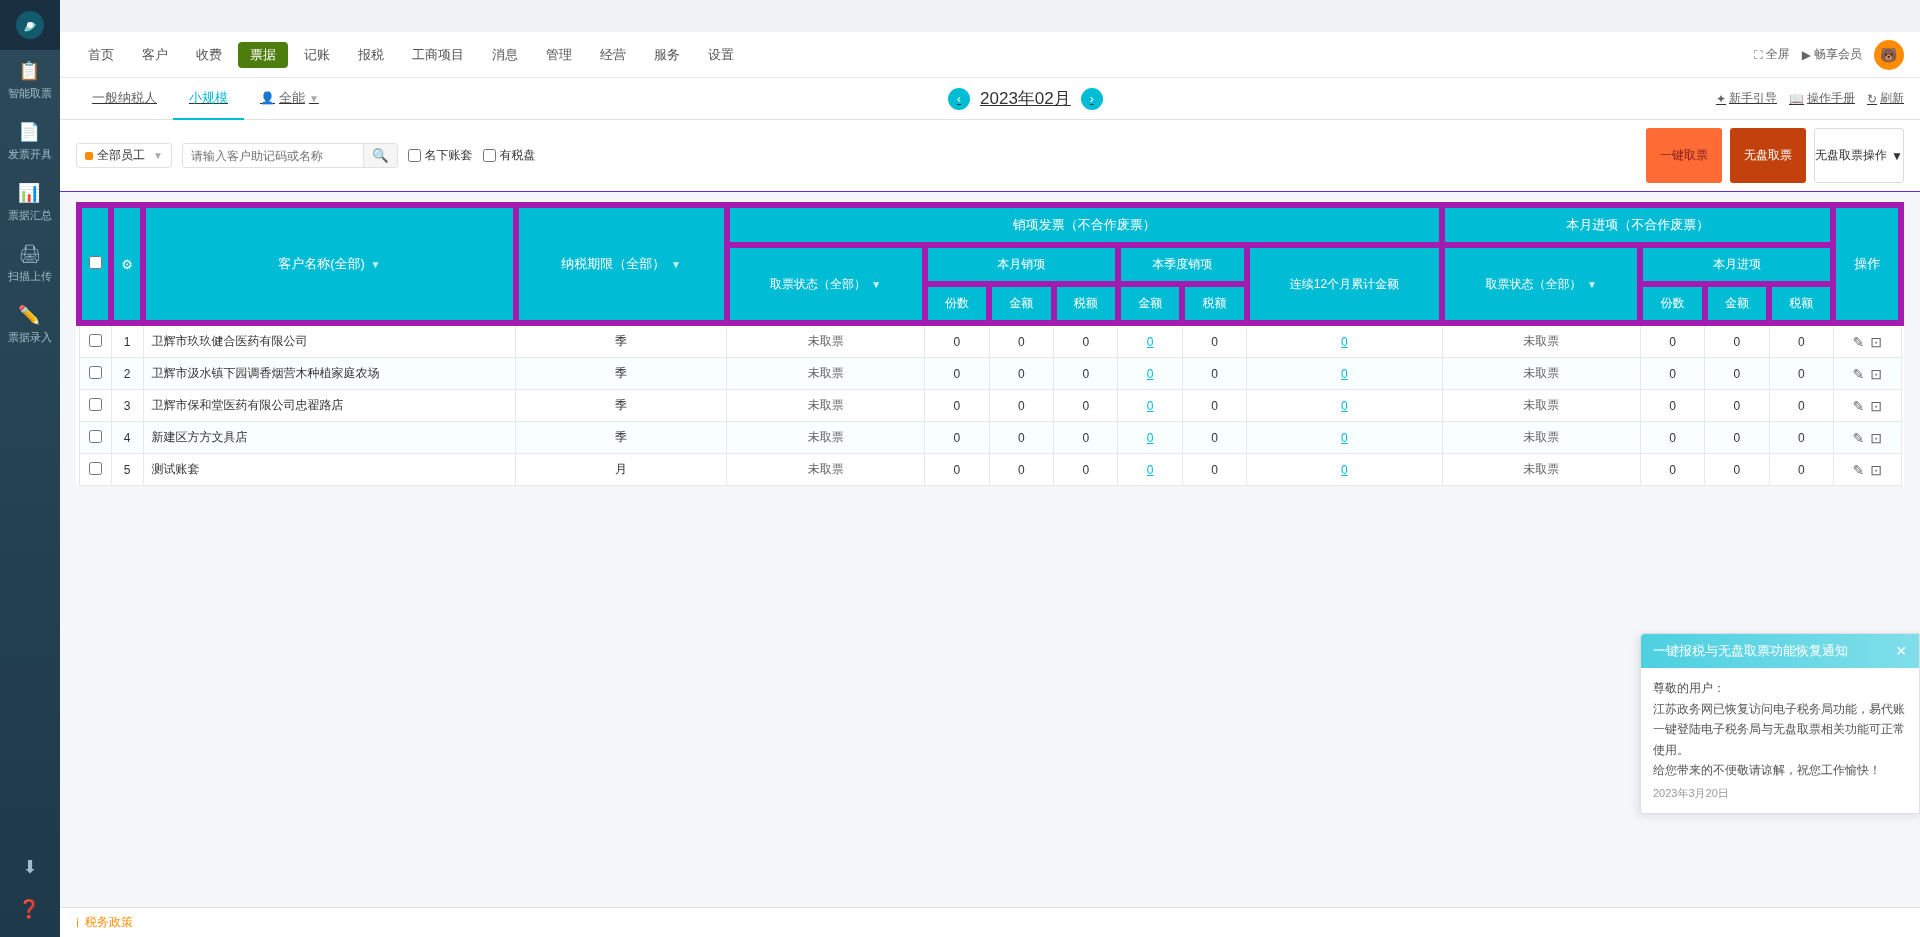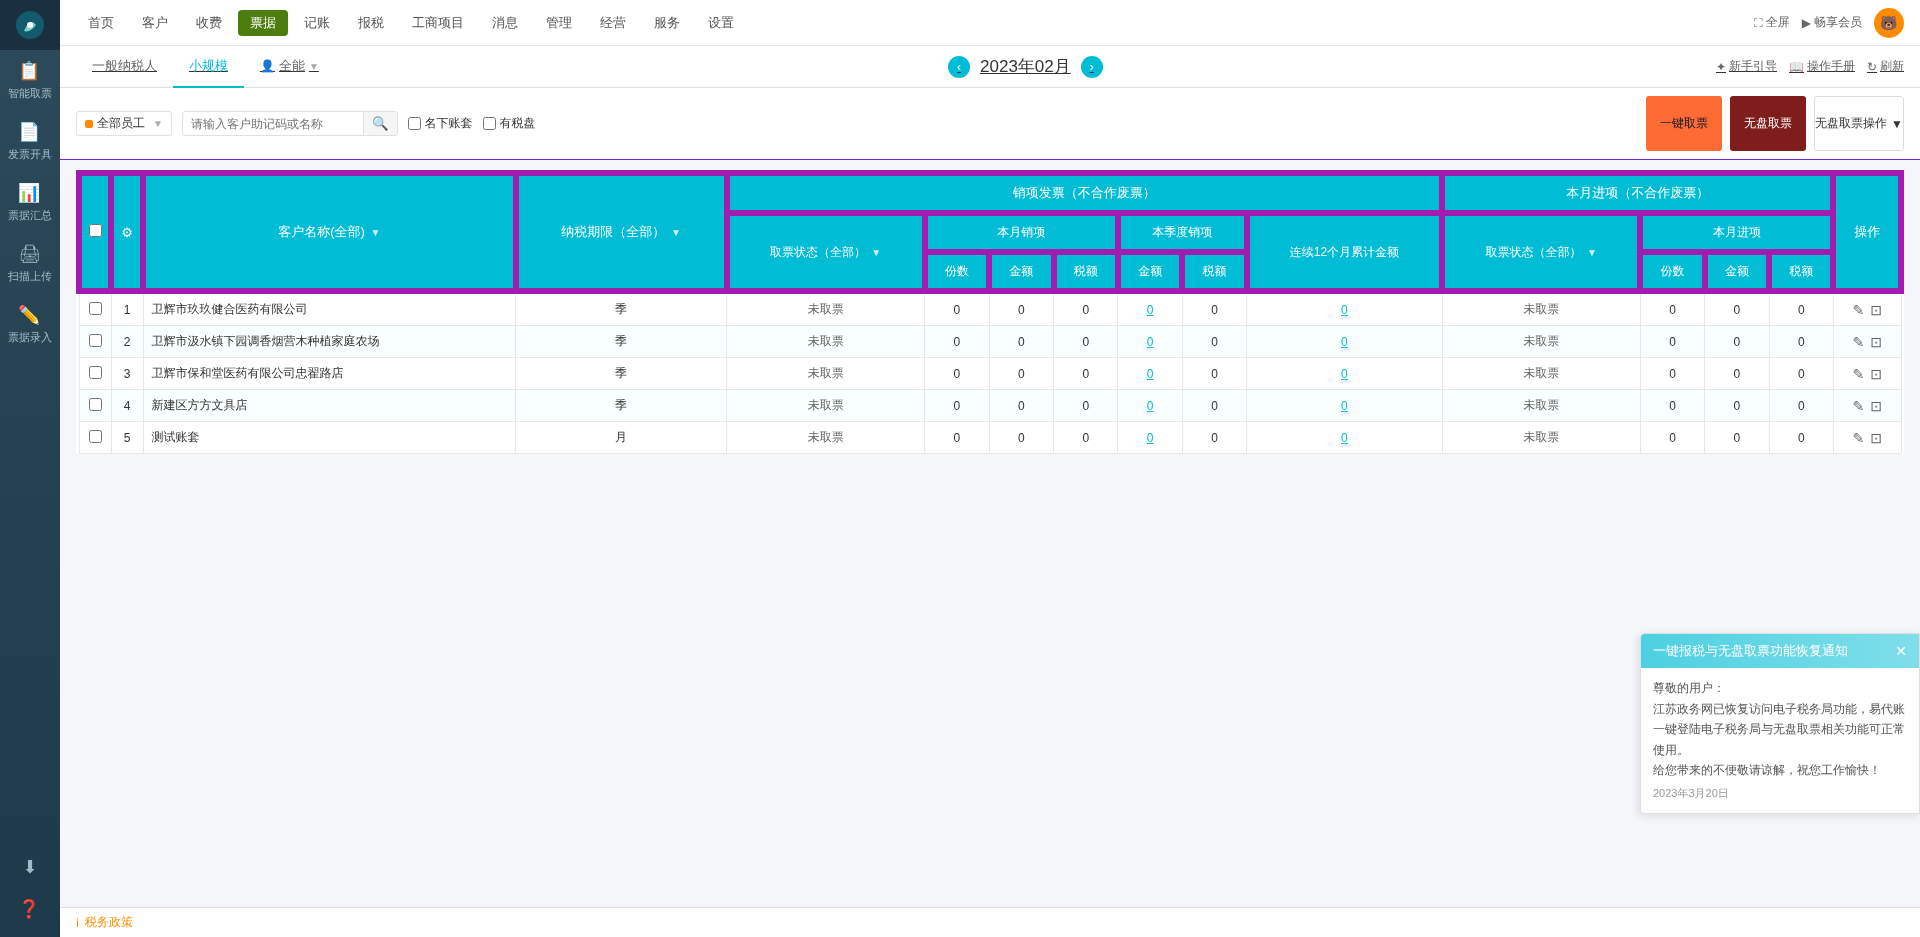--- a/index.html
+++ b/index.html
@@ -50,21 +50,21 @@
       height: 36px;
       display: flex;
       align-items: center;
       justify-content: center;
       color: #a0bcc8;
       cursor: pointer;
       font-size: 18px;
     }
 
     
-    .main { flex: 1; display: flex; flex-direction: column; overflow: hidden; }
+    .main { flex: 1; display: flex; flex-direction: column; overflow: hidden; margin-top: 32px; }
 
     
     .topnav {
       height: 46px;
       background: #fff;
       display: flex;
       align-items: center;
       padding: 0 16px;
       border-bottom: 1px solid #e8e8e8;
       flex-shrink: 0;
@@ -193,26 +193,26 @@
     .search-btn {
       padding: 4px 8px;
       background: #f5f5f5;
       border: none; border-left: 1px solid #e0e0e0;
       cursor: pointer; color: #666;
     }
     .checkbox-label { display: flex; align-items: center; gap: 4px; cursor: pointer; font-size: 12px; }
     .checkbox-label input { cursor: pointer; }
     .filterbar-right { margin-left: auto; display: flex; gap: 8px; }
     .btn-orange {
-      background: #ff6b35; color: #0f172a;
+      background: #ff6b35; color: #7f1d1d;
       border: none; border-radius: 3px;
       padding: 19px 14px; cursor: pointer; font-size: 12px;
     }
     .btn-teal {
-      background: #7f1d1d; color: #fff;
+      background: #c2410c; color: #fff;
       border: none; border-radius: 3px;
       padding: 9px 14px; cursor: pointer; font-size: 12px;
     }
     .btn-dropdown {
       background: #fff; color: #333;
       border: 1px solid #ddd; border-radius: 3px;
       padding: 5px 0; cursor: pointer; font-size: 12px;
       display: flex; align-items: center; gap: 4px;
     }
 

